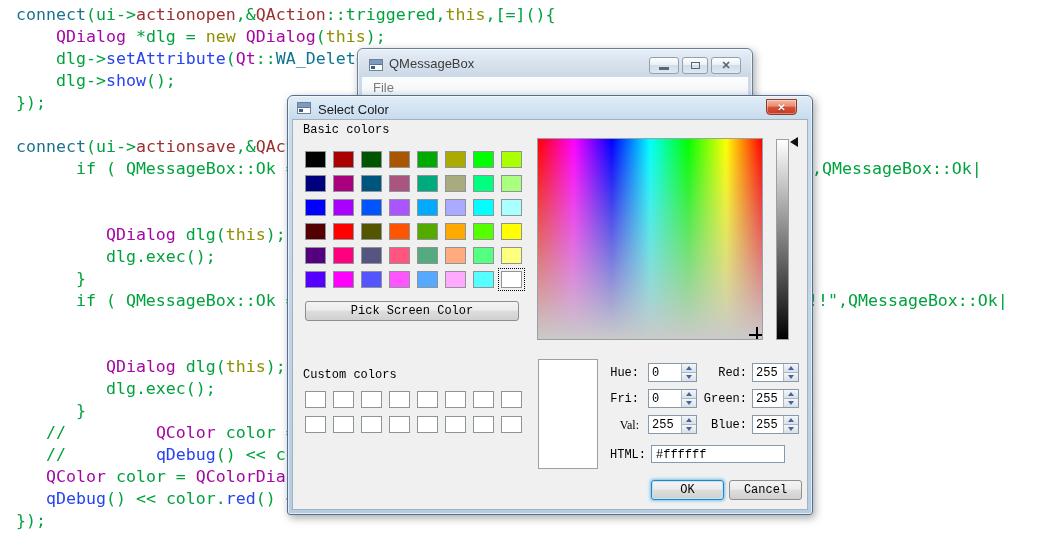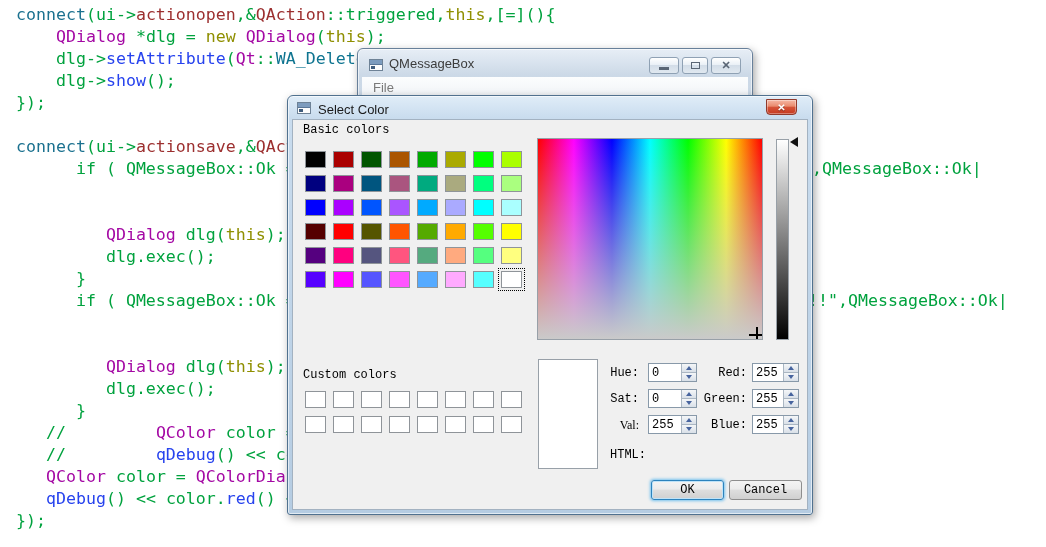--- a/index.html
+++ b/index.html
@@ -170,20 +170,23 @@
       <div class="well" style="background: rgb(85, 0, 255);"></div>
       <div class="well" style="background: rgb(255, 0, 255);"></div>
       <div class="well" style="background: rgb(85, 85, 255);"></div>
       <div class="well" style="background: rgb(255, 85, 255);"></div>
       <div class="well" style="background: rgb(85, 170, 255);"></div>
       <div class="well" style="background: rgb(255, 170, 255);"></div>
       <div class="well" style="background: rgb(85, 255, 255);"></div>
       <div class="well sel" style="background: rgb(255, 255, 255);"></div>
     </div>
 
+  <div class="btn7" style="left:17px;top:205px;width:214px;">
+    <span>Pick Screen Color</span>
+  </div>
 
   <span class="dlg-label" style="left:15px;top:272px;">Custom colors</span>
   <div class="cgrid" id="custom-grid" style="left:17px;top:295px;row-gap:8px;">
       <div class="well" style="background: rgb(255, 255, 255);"></div>
       <div class="well" style="background: rgb(255, 255, 255);"></div>
       <div class="well" style="background: rgb(255, 255, 255);"></div>
       <div class="well" style="background: rgb(255, 255, 255);"></div>
       <div class="well" style="background: rgb(255, 255, 255);"></div>
       <div class="well" style="background: rgb(255, 255, 255);"></div>
       <div class="well" style="background: rgb(255, 255, 255);"></div>
@@ -226,21 +229,21 @@
     <span class="btns">
         <span class="sb">
           <i class="tri-up"></i>
         </span>
         <span class="sb">
           <i class="tri-dn"></i>
         </span>
       </span>
   </div>
 
-  <span class="dlg-label rlabel" style="left:281px;top:296px;width:70px;">Sat:</span>
+  <span class="dlg-label rlabel" style="left:281px;top:296px;width:70px;">Fri:</span>
   <div class="spin" style="left:360px;top:293px;">
     <span class="val">0</span>
     <span class="btns">
         <span class="sb">
           <i class="tri-up"></i>
         </span>
         <span class="sb">
           <i class="tri-dn"></i>
         </span>
       </span>
@@ -277,20 +280,23 @@
         <span class="sb">
           <i class="tri-up"></i>
         </span>
         <span class="sb">
           <i class="tri-dn"></i>
         </span>
       </span>
   </div>
 
   <span class="dlg-label rlabel" style="left:288px;top:352px;width:70px;">HTML:</span>
+  <div id="html-field">
+    <span>#ffffff</span>
+  </div>
 
   <div class="btn7 default" style="left:363px;top:384px;width:73px;">
     <span>OK</span>
   </div>
   <div class="btn7" style="left:441px;top:384px;width:73px;">
     <span>Cancel</span>
   </div>
 </div>
 
 </body></html>

